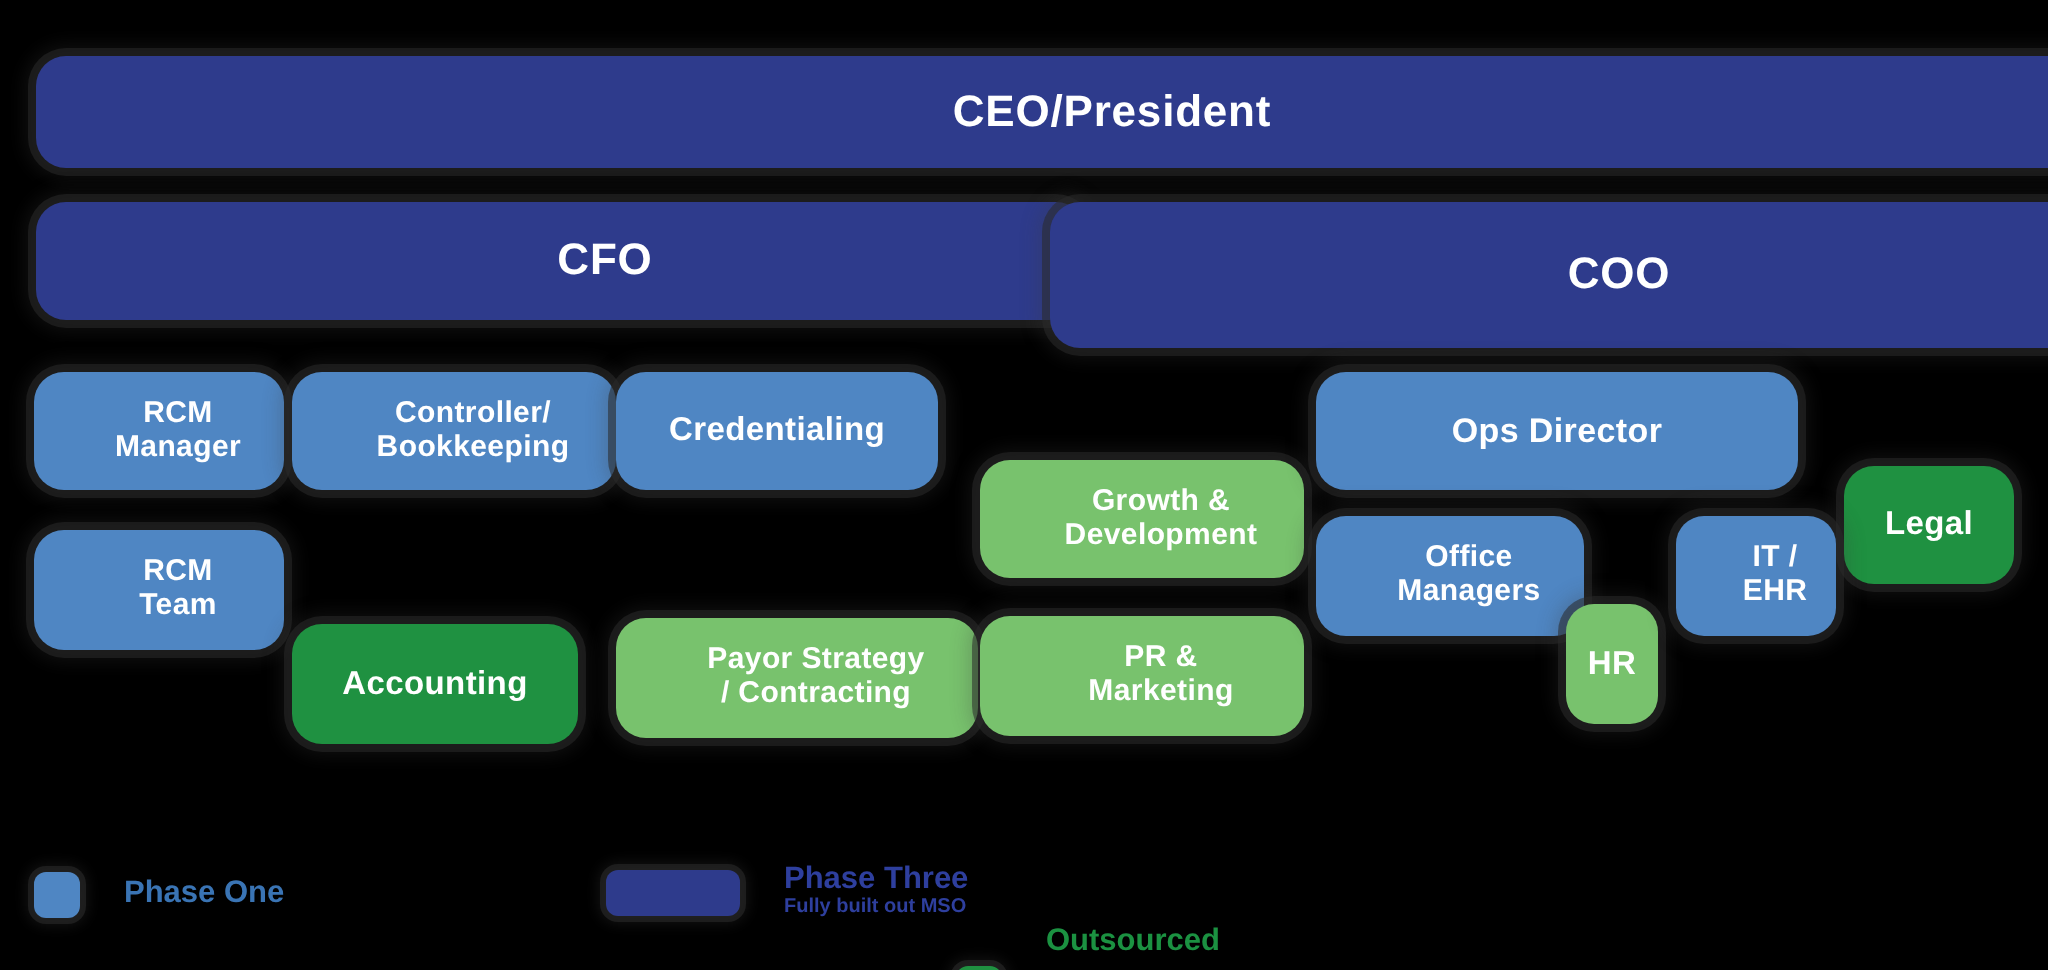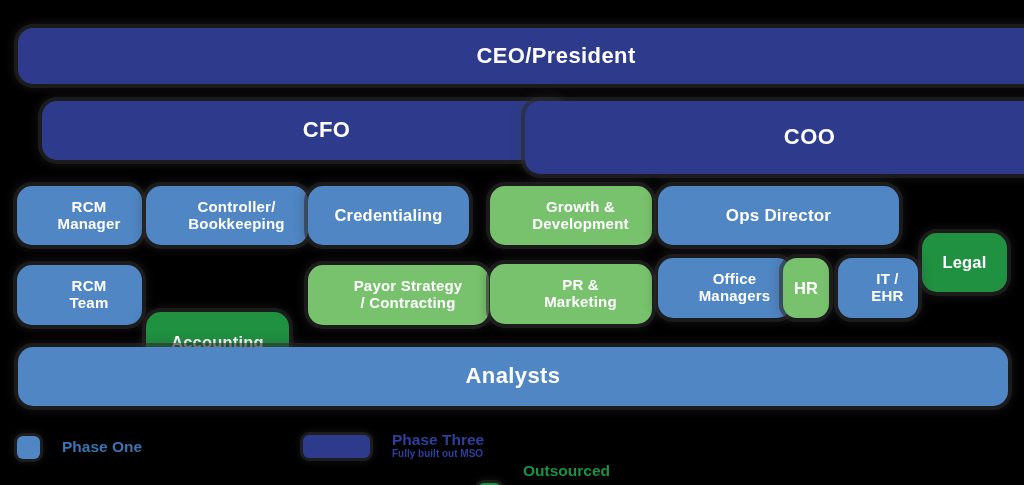--- a/index.html
+++ b/index.html
@@ -24,21 +24,21 @@
     color: var(--box-text, #fff);
     font-weight: bold;
     border-radius: 15px;
     white-space: pre-line;
     line-height: 1.12;
     letter-spacing: 0.2px;
     box-shadow: 0 0 0 4px rgba(42,42,42,0.55), 0 0 9px 6px rgba(60,60,60,0.25);
   }
   .dark-blue   { background: var(--dark-blue); padding-left: 44px; }
   .mid-blue    { background: var(--mid-blue); }
-  .light-green { background: var(--light-green); }
+  .light-green { background: var(--light-green); margin-top: 44px; }
   .dark-green  { background: var(--dark-green); margin-top: 47px; }
 
   .f-xl { font-size: 22px; letter-spacing: 0.4px; }
   .f-lg { font-size: 17px; }
   .f-md { font-size: 16.5px; }
   .f-sm { font-size: 15px; padding-left: 19px; }
 
   .legend-item {
     position: absolute;
     top: 436px;
@@ -69,21 +69,21 @@
   .c-legend-dark-blue  { color: var(--legend-dark-blue); }
   .c-legend-dark-green { color: var(--legend-dark-green); }
 </style>
 </head>
 <body>
 
 <div class="canvas">
 
   <div class="box dark-blue f-xl" style="left:18px; top:28px; width:988px; height:56px;">CEO/President</div>
 
-  <div class="box dark-blue f-xl" style="left:18px; top:101px; width:481px; height:59px;margin-left:24px;">CFO</div>
+  <div class="box dark-blue f-xl" style="left:18px; top:101px; width:481px; height:59px;">CFO</div>
   <div class="box dark-blue f-xl" style="left:525px; top:101px; width:481px; height:73px;">COO</div>
 
   <div class="box mid-blue f-sm" style="left:17px; top:186px; width:106px; height:59px;">RCM
 Manager</div>
   <div class="box mid-blue f-sm" style="left:146px; top:186px; width:143px; height:59px;">Controller/
 Bookkeeping</div>
   <div class="box mid-blue f-md" style="left:308px; top:186px; width:161px; height:59px;">Credentialing</div>
   <div class="box light-green f-sm" style="left:490px; top:186px; width:143px; height:59px;">Growth &amp;
 Development</div>
   <div class="box mid-blue f-lg" style="left:658px; top:186px; width:241px; height:59px;">Ops Director</div>
@@ -95,21 +95,20 @@
   <div class="box light-green f-sm" style="left:308px; top:265px; width:162px; height:60px;">Payor Strategy
 / Contracting</div>
   <div class="box light-green f-sm" style="left:490px; top:264px; width:143px; height:60px;">PR &amp;
 Marketing</div>
   <div class="box mid-blue f-sm" style="left:658px; top:258px; width:115px; height:60px;">Office
 Managers</div>
   <div class="box light-green f-md" style="left:783px; top:258px; width:46px; height:60px; border-radius:14px;">HR</div>
   <div class="box mid-blue f-sm" style="left:838px; top:258px; width:61px; height:60px; border-radius:14px;">IT /
 EHR</div>
 
-  <div class="box mid-blue f-xl" style="left:18px; top:347px; width:990px; height:59px;">Analysts</div>
 
   <div class="legend-item" style="left:17px;">
     <span class="swatch mid-blue"></span>
     <span class="legend-label c-legend-blue">Phase One</span>
   </div>
 
 
   <div class="legend-item" style="left:303px; top:432px;">
     <span class="swatch dark-blue"></span>
     <span class="legend-text">

